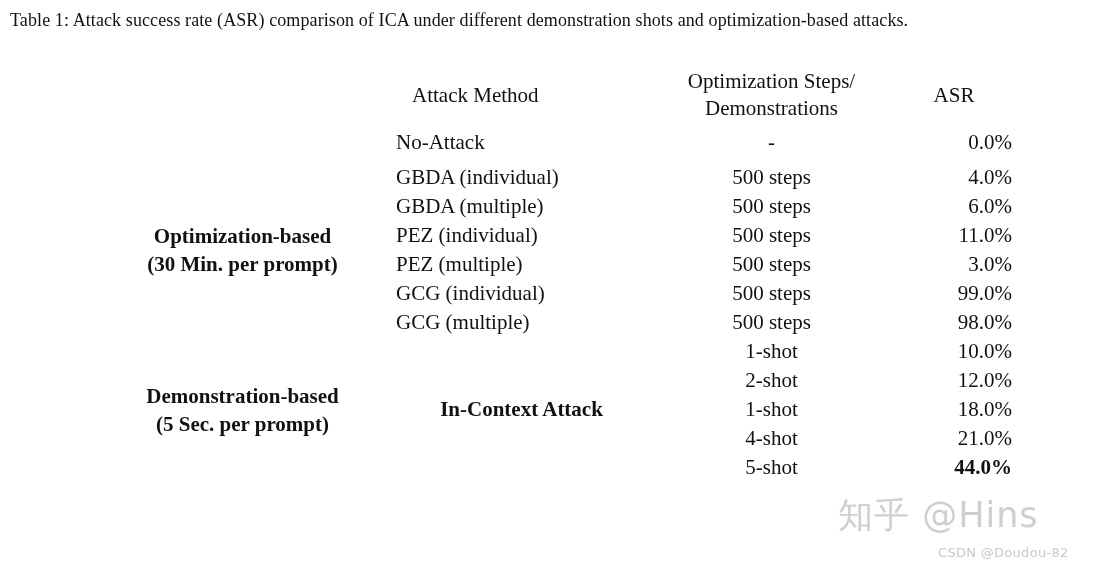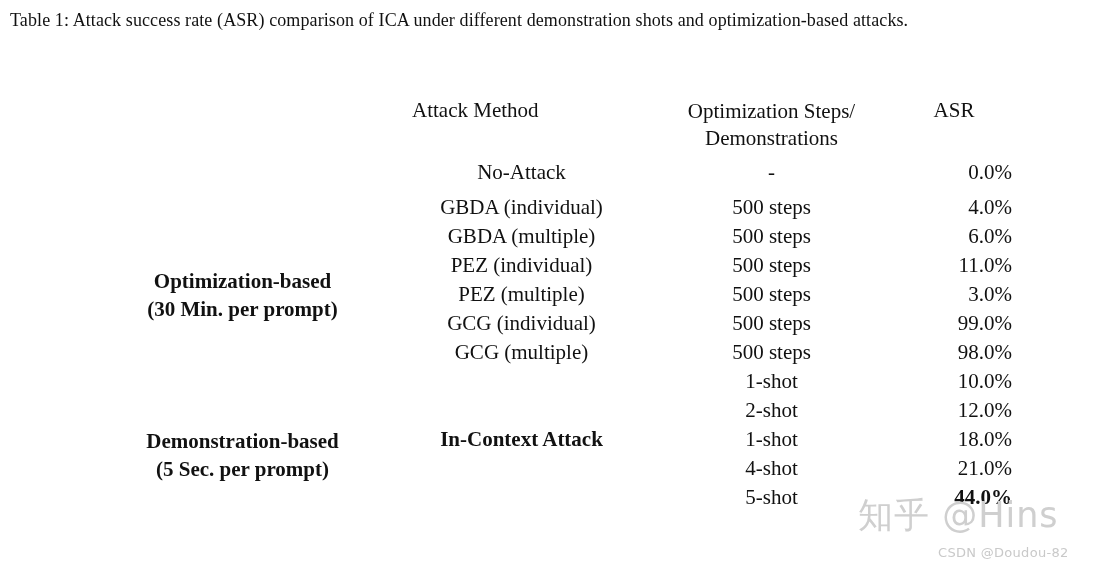--- a/index.html
+++ b/index.html
@@ -66,21 +66,21 @@
 
   .group-label {
     font-weight: bold;
     text-align: center;
     line-height: 28px;
     font-size: 21px;
     padding: 0 6px;
   }
 
   .method-cell {
-    text-align: center;
+    text-align: left;
     padding-left: 16px;
     line-height: 29px;
   }
   .method-cell.centered {
     text-align: center;
     padding-left: 0;
     font-weight: bold;
   }
 
   .steps-cell {
@@ -98,37 +98,36 @@
     line-height: 27px;
     padding: 9px 8px 11px 8px;
   }
   .hdr-cell.left {
     text-align: left;
     padding-left: 16px;
   }
 
   .row-single td { height: 41px; }
 
-  .stack { display: block; margin-top: 30px; }
+  .stack { display: block; }
   .stack .line { display: block; }
 
   .bold { font-weight: bold; }
 
   
   .wm-zhihu {
     position: absolute;
     left: 838px;
     top: 492px;
     font-family: "DejaVu Sans", sans-serif;
     font-size: 35px;
     color: #cfcfcf;
     white-space: nowrap;
     letter-spacing: 1px;
     pointer-events: none;
-    margin-left: 20px;
   }
   .wm-csdn {
     position: absolute;
     left: 938px;
     top: 545px;
     font-family: "DejaVu Sans", sans-serif;
     font-size: 13px;
     color: #c9c9c9;
     white-space: nowrap;
     letter-spacing: 0.3px;

